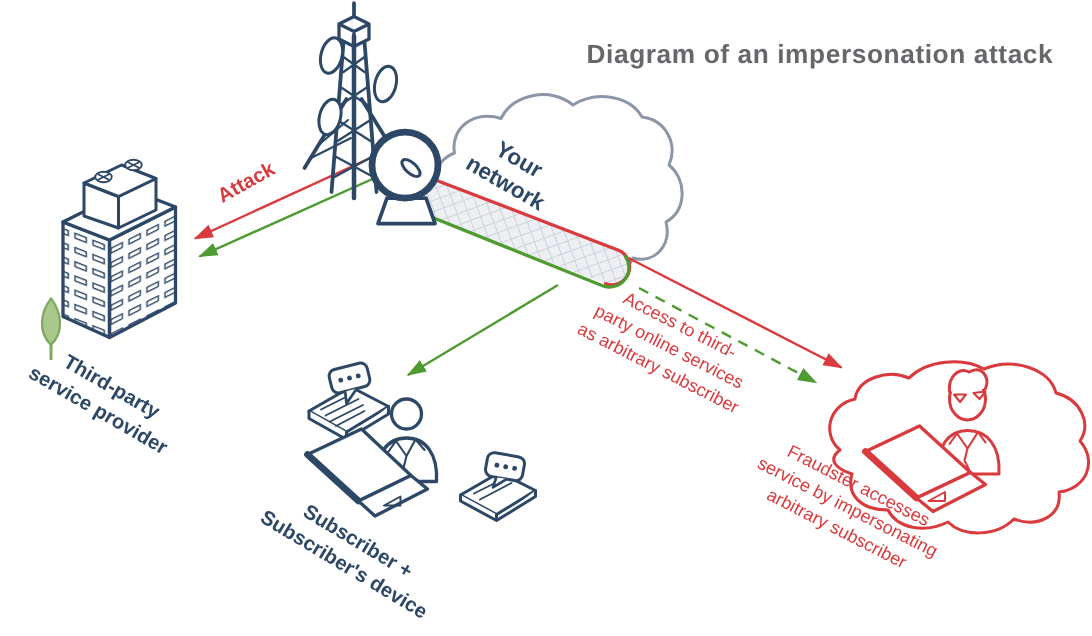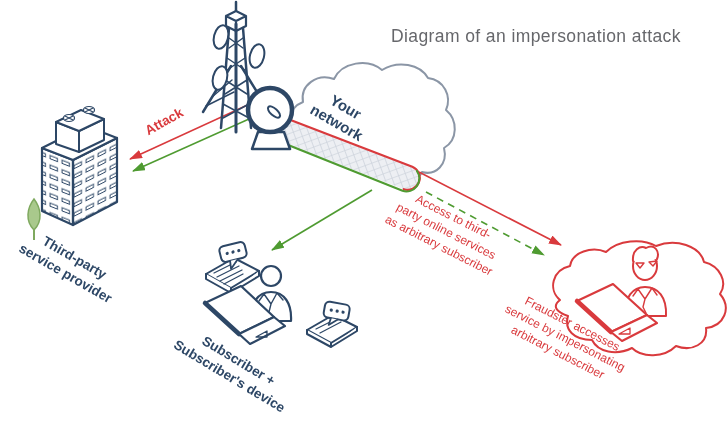--- a/index.html
+++ b/index.html
@@ -1,20 +1,20 @@
 <!DOCTYPE html>
 <html><head>
 <meta charset="utf-8">
 <style>
   html,body{margin:0;padding:0;background:#fff;}
   .stage{position:relative;width:728px;height:424px;background:#ffffff;overflow:hidden;
          font-family:"Liberation Sans",sans-serif;}
   .stage svg{position:absolute;left:0;top:0;}
   .lbl{position:absolute;white-space:pre-line;pointer-events:none;}
-  .title{color:#66676b;font-size:17.5px;letter-spacing:.4px;font-weight:400;}
+  .title{color:#66676b;font-size:17.5px;letter-spacing:.4px;font-weight:700;}
   .navy{color:#2d4766;font-weight:700;}
   .redlbl{color:#d93a3d;}
   .center{text-align:center;}
 </style>
 </head>
 <body>
 
 <div class="stage">
 
 <svg width="728" height="424" viewBox="0 0 728 424">

